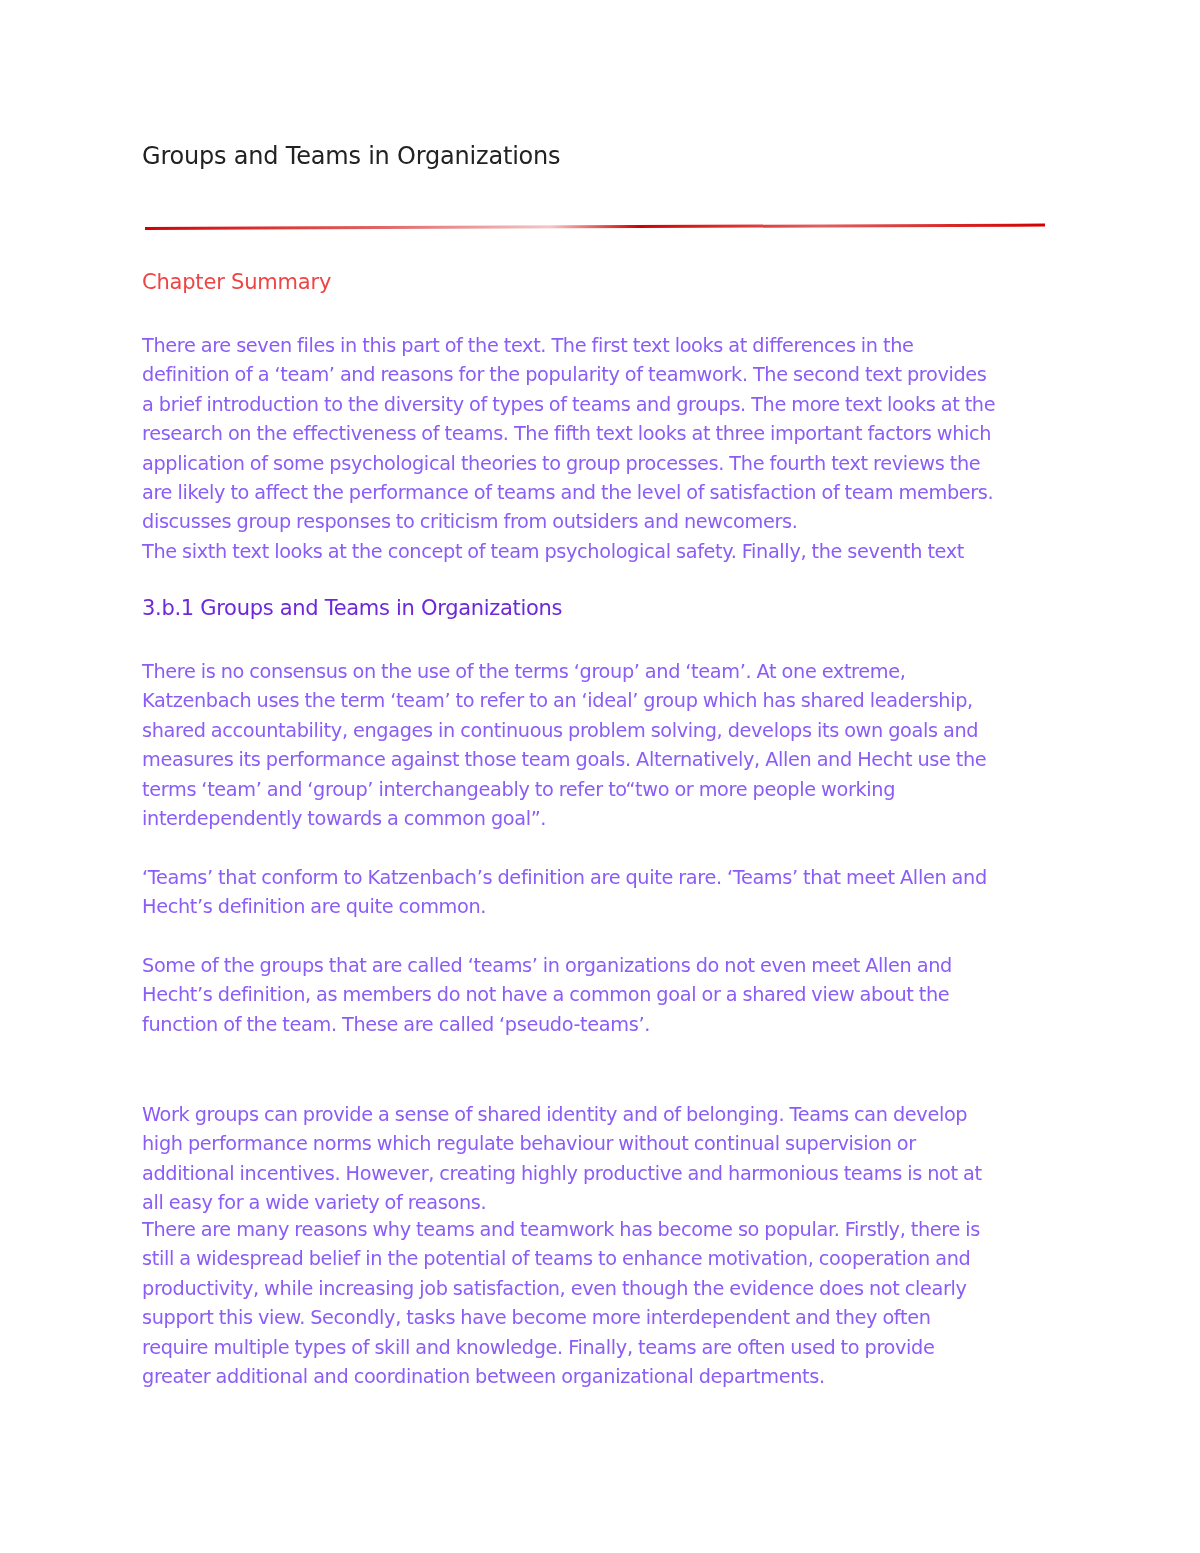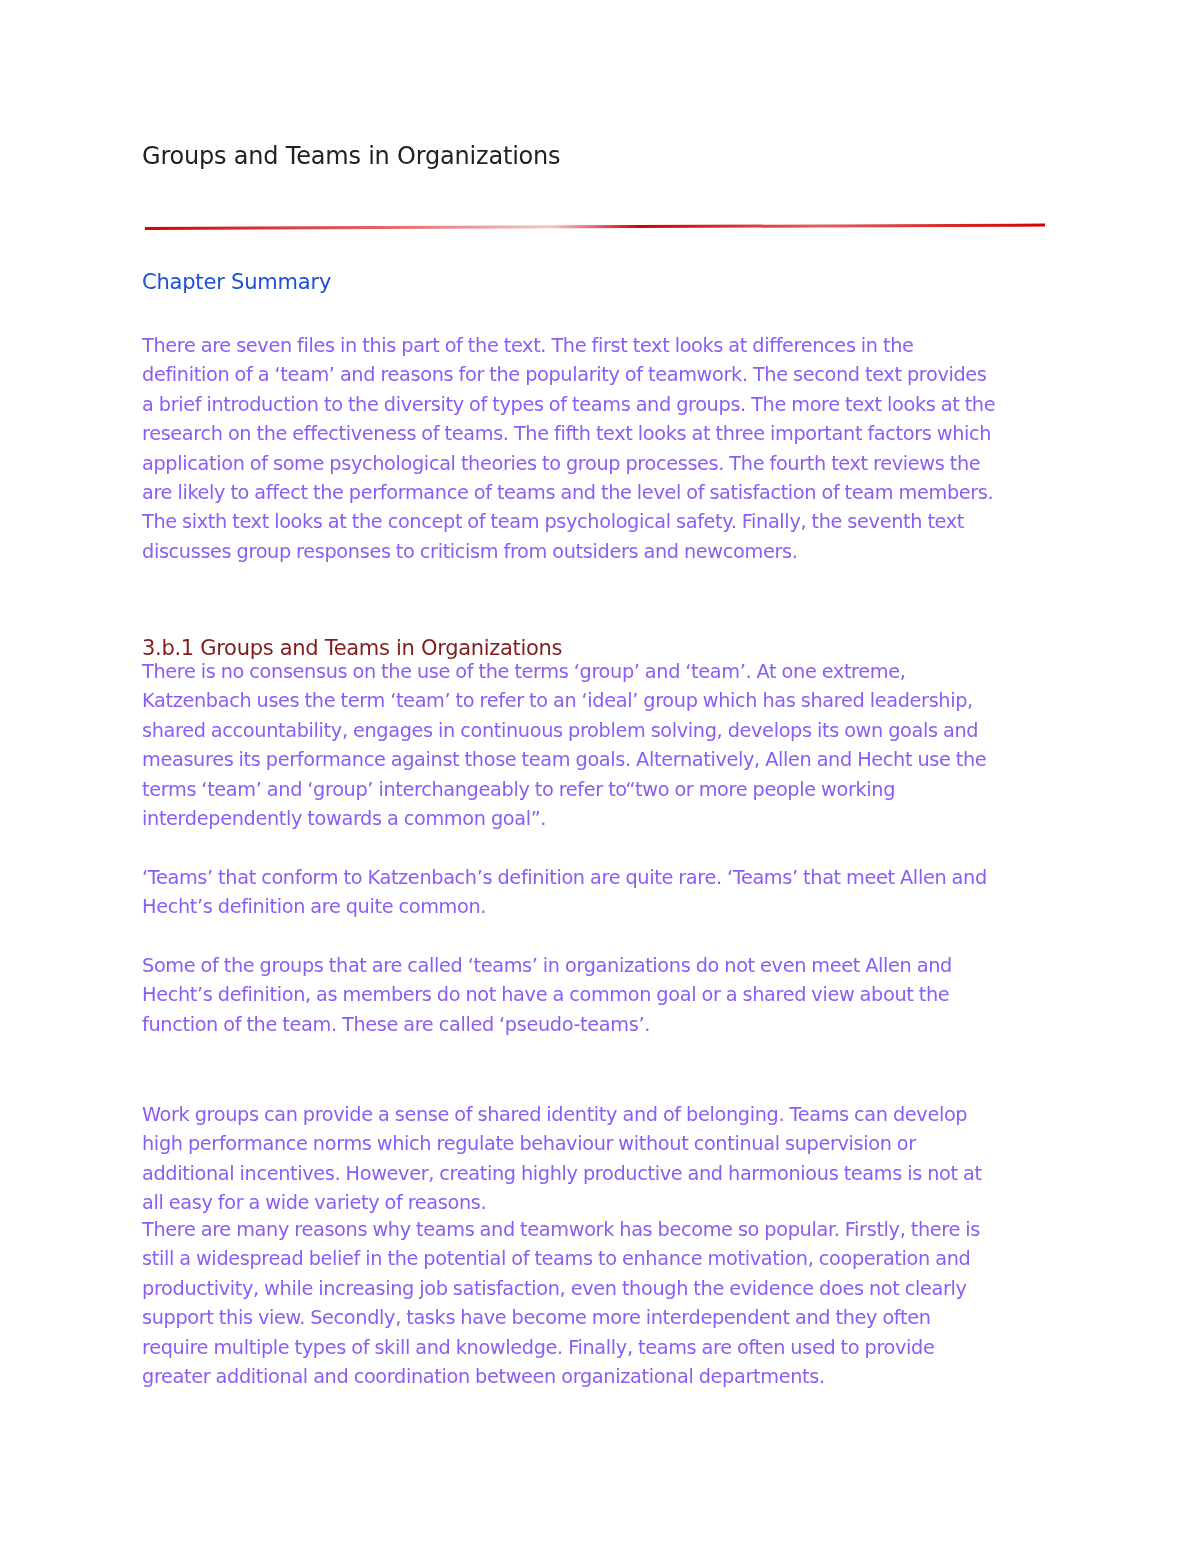--- a/index.html
+++ b/index.html
@@ -39,21 +39,21 @@
       height: 3px;
       background: linear-gradient(to right, #d10000 0%, #e06060 25%, #f3c6c6 45%, #d10000 55%, #e06060 75%, #d10000 100%);
       transform: rotate(-0.22deg);
       transform-origin: left center;
     }
     .section-heading {
       position: absolute;
       top: 270px;
       left: 0;
       font-size: 21px;
-      color: #1d4ed8;
+      color: #ef4444;
       white-space: nowrap;
       letter-spacing: -0.2px;
     }
     .para {
       position: absolute;
       left: 0;
       width: 930px;
       font-size: 19.3px;
       line-height: 29.4px;
       color: #8b5cf6;
@@ -62,24 +62,23 @@
     }
     .para .line {
       display: block;
       white-space: nowrap;
     }
     .sub-heading {
       position: absolute;
       top: 596px;
       left: 0;
       font-size: 21px;
-      color: #7f1d1d;
+      color: #6d28d9;
       white-space: nowrap;
       letter-spacing: -0.3px;
-      margin-top: 40px;
     }
     .u {
       text-underline-offset: 3px;
       text-align: center;
     }
   </style>
 </head>
 <body>
 
 <div class="page">
@@ -90,22 +89,22 @@
 
   <div class="section-heading">Chapter Summary</div>
 
   <div class="para" style="top:331px;">
     <span class="line">There are seven files in this part of the text. The first text looks at differences in the</span>
     <span class="line">definition of a ‘team’ and reasons for the popularity of teamwork. The second text provides</span>
     <span class="line">a brief introduction to the diversity of types of teams and groups. The more text looks at the</span>
     <span class="line">research on the effectiveness of teams. The fifth text looks at three important factors which</span>
     <span class="line">application of some psychological theories to group processes. The fourth text reviews the</span>
     <span class="line">are likely to affect the performance of teams and the level of satisfaction of team members.</span>
+    <span class="line">discusses group responses to criticism from outsiders and newcomers.</span>
     <span class="line">The sixth text looks at the concept of team psychological safety. Finally, the seventh text</span>
-    <span class="line">discusses group responses to criticism from outsiders and newcomers.</span>
   </div>
 
   <div class="sub-heading">3.b.1 Groups and Teams in Organizations</div>
 
   <div class="para" style="top:657px;">
     <span class="line">There is no consensus on the use of the terms ‘group’ and ‘team’. At one extreme,</span>
     <span class="line">Katzenbach uses the term ‘team’ to refer to an ‘ideal’ group which has shared leadership,</span>
     <span class="line">shared accountability, engages in continuous problem solving, develops its own goals and</span>
     <span class="line">measures its performance against those team goals. Alternatively, Allen and Hecht use the</span>
     <span class="line"><span>terms ‘team’ and ‘group’ interchangeably to refer to</span><span class="u">“two or more people working</span></span>

